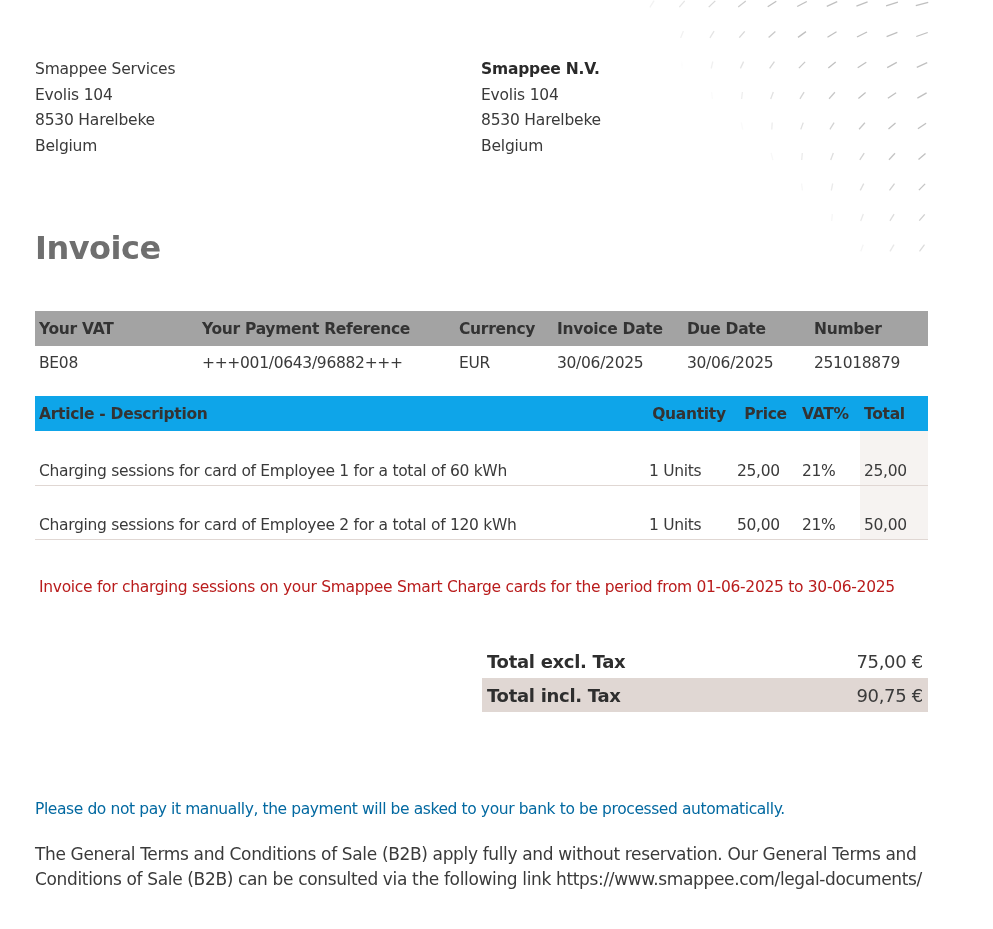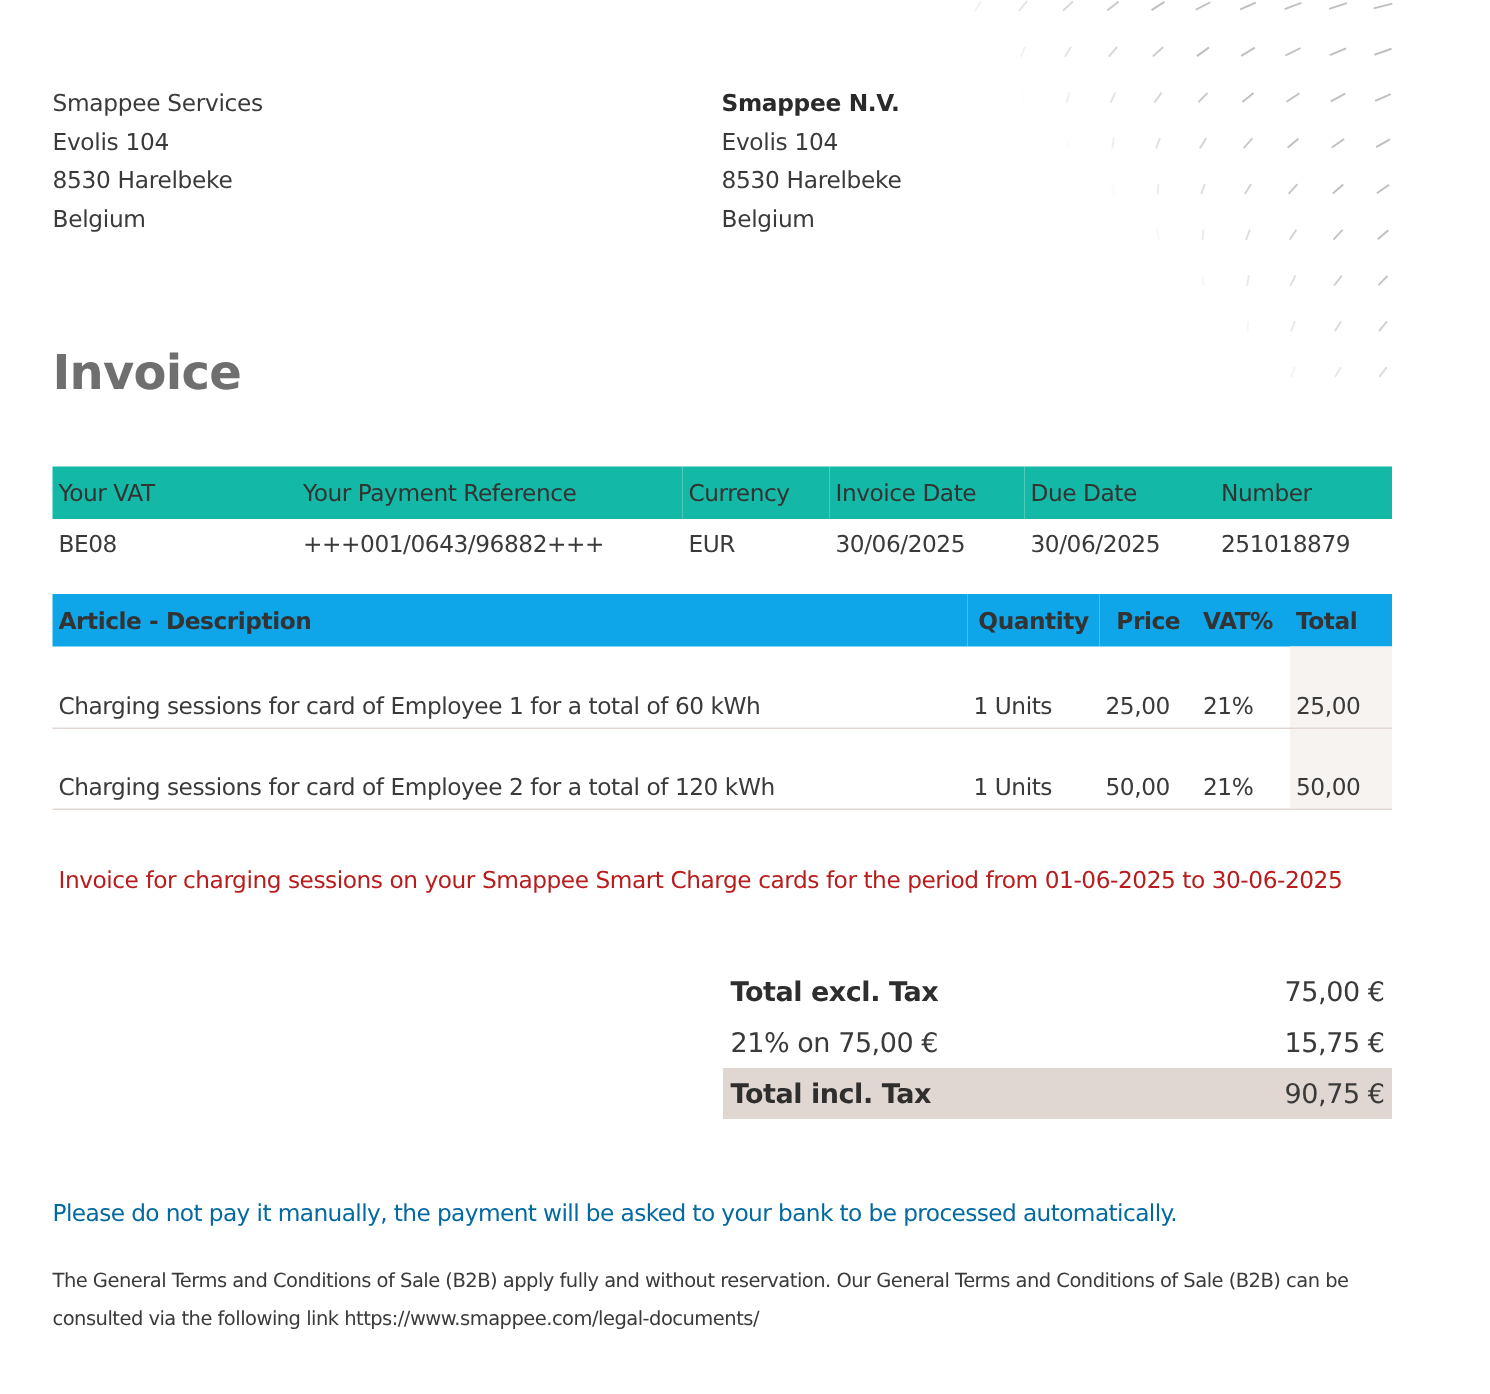--- a/index.html
+++ b/index.html
@@ -11,40 +11,40 @@
 
   .addr { position: absolute; top: 57px; font-size: 15.5px; line-height: 25.5px; color: #3a3a3a; letter-spacing: -0.2px; }
   .addr.left { left: 35px; }
   .addr.right { left: 481px; }
   .addr .bold { font-weight: bold; color: #2a2a2a; }
 
   .title { position: absolute; left: 35px; top: 229px; font-size: 32px; font-weight: bold; color: #6f6f6f; letter-spacing: -0.5px; }
 
   table { border-collapse: collapse; }
   .info { position: absolute; left: 35px; top: 311px; width: 893px; font-size: 15.5px; letter-spacing: -0.3px; }
-  .info th { background: #14b8a6; text-align: left; font-weight: normal; color: #333; height: 35px; padding: 0 4px; white-space: nowrap; }
+  .info th { background: #a3a3a3; text-align: left; font-weight: bold; color: #333; height: 35px; padding: 0 4px; white-space: nowrap; }
   .info td { height: 33px; padding: 0 4px; color: #3a3a3a; white-space: nowrap; }
 
   .lines { position: absolute; left: 35px; top: 396px; width: 893px; font-size: 15.5px; letter-spacing: -0.3px; }
   .lines th { background: #0ea5e9; font-weight: bold; color: #333; height: 35px; padding: 0 4px; white-space: nowrap; }
   .lines td { height: 54px; vertical-align: bottom; padding: 0 4px 5px 4px; border-bottom: 1px solid #e0d7d3; color: #3a3a3a; white-space: nowrap; }
   .lines .tl { text-align: left; }
   .lines .tr { }
   .lines td.total { background: #f6f3f1; }
 
   .note { position: absolute; left: 39px; top: 574px; width: 880px; font-size: 15.5px; line-height: 26px; color: #b91c1c; letter-spacing: -0.3px; }
 
   .totals { position: absolute; left: 482px; top: 644px; width: 446px; font-size: 18px; letter-spacing: -0.3px; }
   .totals td { height: 34px; padding: 0 5px; color: #3a3a3a; }
   .totals td.v { text-align: right; }
   .totals tr.b td.l { font-weight: bold; color: #2e2e2e; }
   .totals tr.grand td { background: #e0d7d3; }
 
   .pay { position: absolute; left: 35px; top: 800px; font-size: 15.5px; font-weight: normal; color: #0369a1; letter-spacing: -0.4px; }
-  .terms { position: absolute; left: 35px; top: 842px; width: 900px; font-size: 13px; line-height: 25px; color: #3a3a3a; letter-spacing: -0.35px; }
+  .terms { position: absolute; left: 35px; top: 842px; width: 900px; font-size: 17px; line-height: 25px; color: #3a3a3a; letter-spacing: -0.35px; }
 </style>
 </head>
 <body>
 
 <div class="page">
 
   <svg class="deco" viewBox="0 0 330 260" id="deco">
       <line x1="19.9" y1="7.3" x2="24.1" y2="0.7" stroke="#8a8a8a" stroke-width="1.3" stroke-opacity="0.11"></line>
       <line x1="49.3" y1="7.2" x2="54.7" y2="0.8" stroke="#8a8a8a" stroke-width="1.3" stroke-opacity="0.22"></line>
       <line x1="78.7" y1="7.1" x2="85.3" y2="0.9" stroke="#8a8a8a" stroke-width="1.3" stroke-opacity="0.33"></line>
@@ -187,24 +187,20 @@
     </table>
 
   <p class="note">Invoice for charging sessions on your Smappee Smart Charge cards for the period from 01-06-2025 to 30-06-2025</p>
 
   <table class="totals">
     <tbody>
         <tr class="b">
       <td class="l">Total excl. Tax</td>
       <td class="v">75,00 €</td>
     </tr>
-    <tr>
-      <td class="l">21% on 75,00 €</td>
-      <td class="v">15,75 €</td>
-    </tr>
     <tr class="b grand">
       <td class="l">Total incl. Tax</td>
       <td class="v">90,75 €</td>
     </tr>
   </tbody>
     </table>
 
   <p class="pay">Please do not pay it manually, the payment will be asked to your bank to be processed automatically.</p>
   <p class="terms">The General Terms and Conditions of Sale (B2B) apply fully and without reservation. Our General Terms and Conditions of Sale (B2B) can be consulted via the following link https://www.smappee.com/legal-documents/</p>
 </div>

